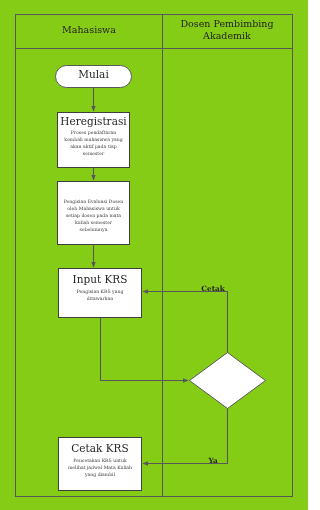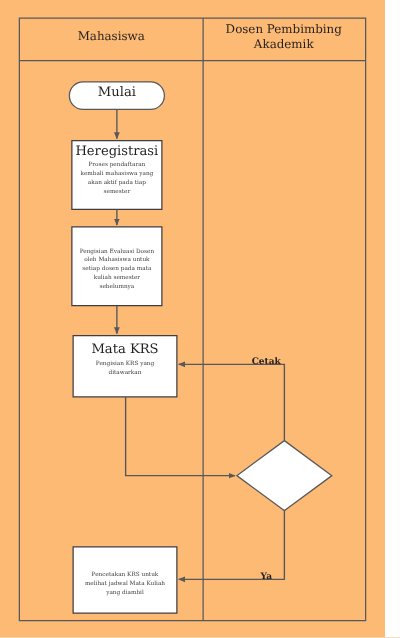--- a/index.html
+++ b/index.html
@@ -12,21 +12,21 @@
     width: 308px;
     height: 510px;
     font-family: "DejaVu Serif", "Liberation Serif", serif;
     color: #231f20;
     overflow: hidden;
   }
   #canvas {
     position: relative;
     width: 308px;
     height: 510px;
-    background: #fdba74;
+    background: #84cc16;
   }
   svg.layer {
     position: absolute;
     left: 0;
     top: 0;
     width: 308px;
     height: 510px;
     overflow: visible;
   }
   
@@ -141,23 +141,24 @@
 
   <div class="lbl header-label" style="left:167px; top:18px; width:120px;">Dosen Pembimbing Akademik</div>
 
   <div class="lbl node-title" style="left:55px; top:69px; width:77px;">Mulai</div>
 
   <div class="lbl node-title" style="left:57px; top:116px; width:73px;">Heregistrasi</div>
   <div class="lbl node-sub" style="left:62px; top:130px; width:63px;">Proses pendaftaran kembali mahasiswa yang akan aktif pada tiap semester</div>
 
   <div class="lbl node-sub" style="left:61px; top:199px; width:65px;">Pengisian Evaluasi Dosen oleh Mahasiswa untuk setiap dosen pada mata kuliah semester sebelumnya</div>
 
-  <div class="lbl node-title" style="left:58px; top:274px; width:84px;">Mata KRS</div>
+  <div class="lbl node-title" style="left:58px; top:274px; width:84px;">Input KRS</div>
   <div class="lbl node-sub" style="left:66px; top:289px; width:68px;">Pengisian KRS yang ditawarkan</div>
 
 
+  <div class="lbl node-title" style="left:58px; top:443px; width:84px;">Cetak KRS</div>
   <div class="lbl node-sub" style="left:64px; top:458px; width:72px;">Pencetakan KRS untuk melihat jadwal Mata Kuliah yang diambil</div>
 
   <div class="lbl edge-label" style="left:196px; top:285px; width:34px; text-align:center;">Cetak</div>
 
   <div class="lbl edge-label" style="left:202px; top:457px; width:22px; ">Ya</div>
 
 </div>
 
 </body></html>

